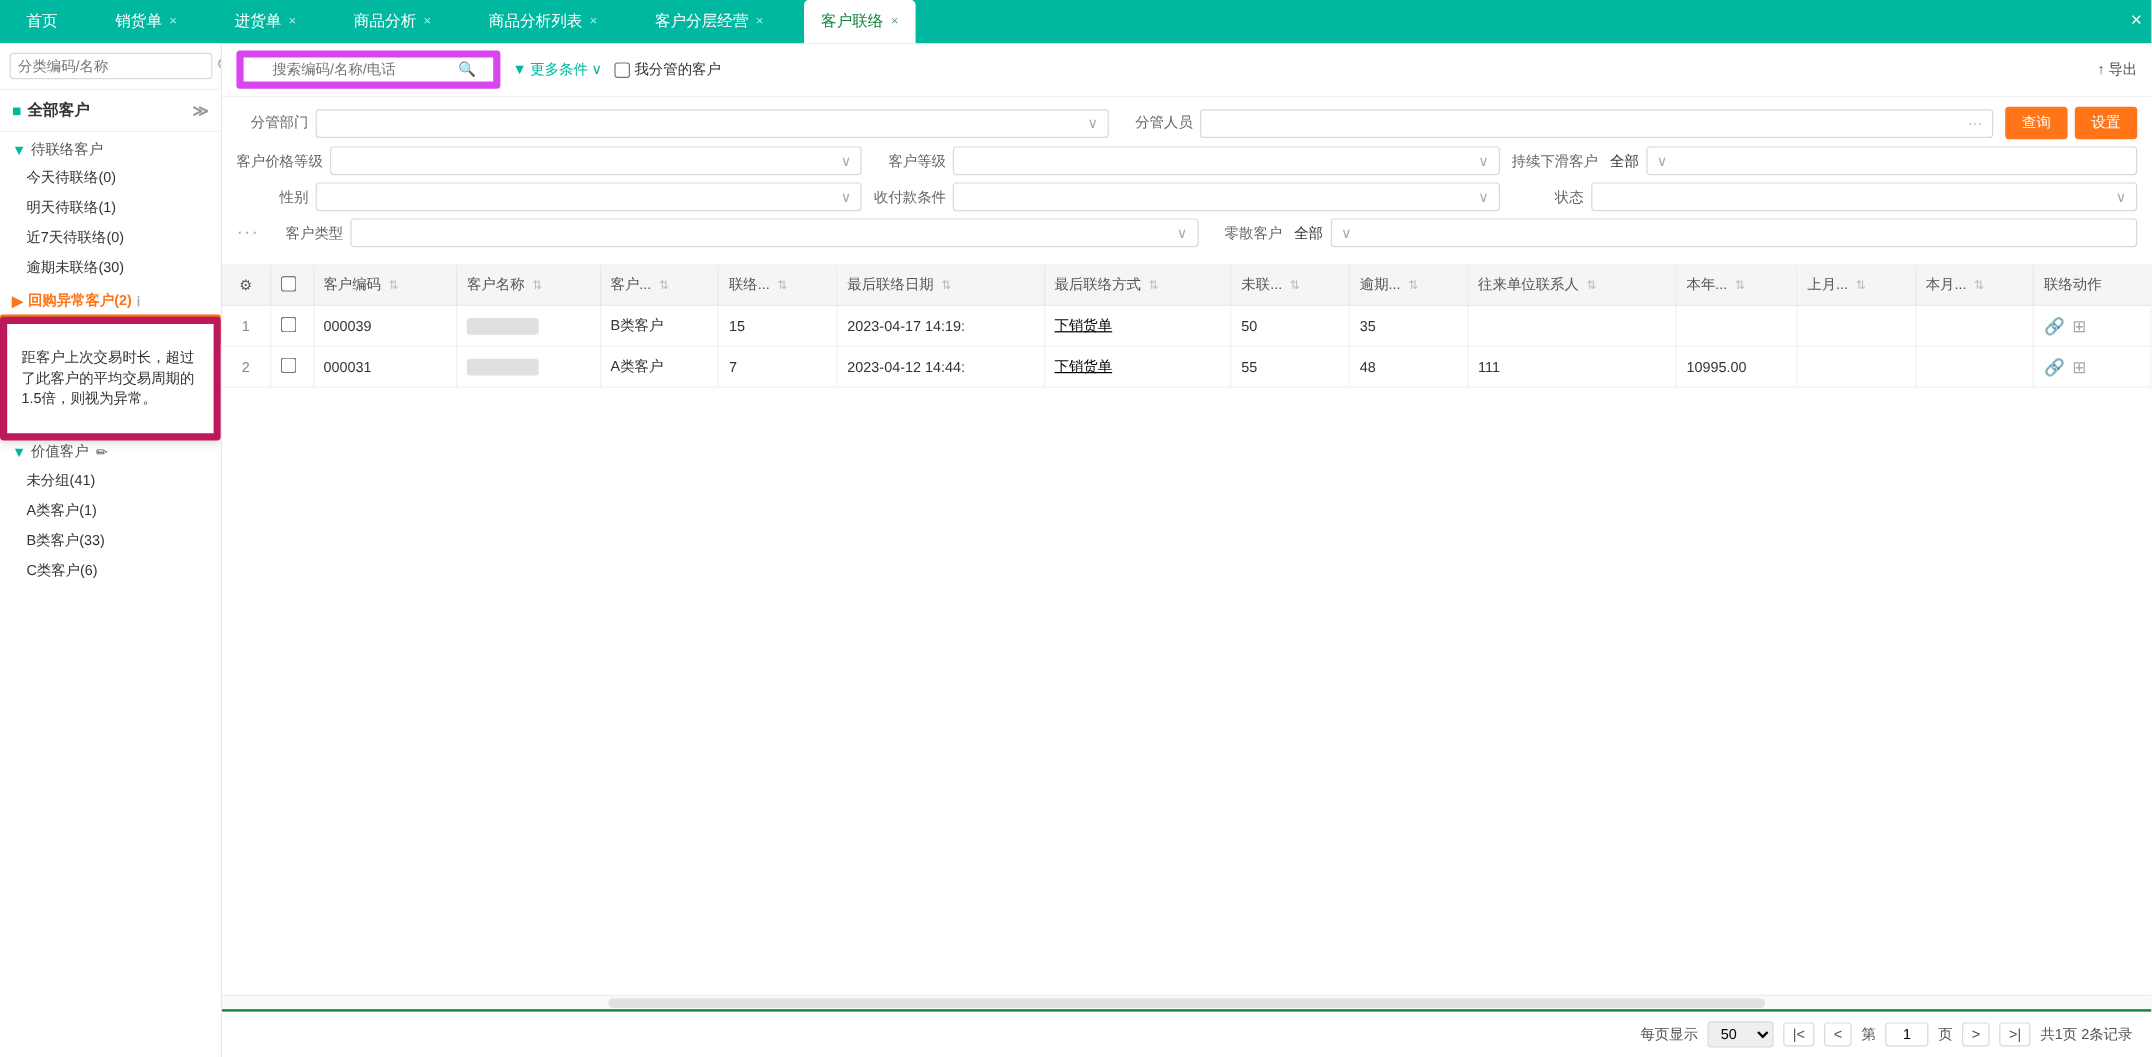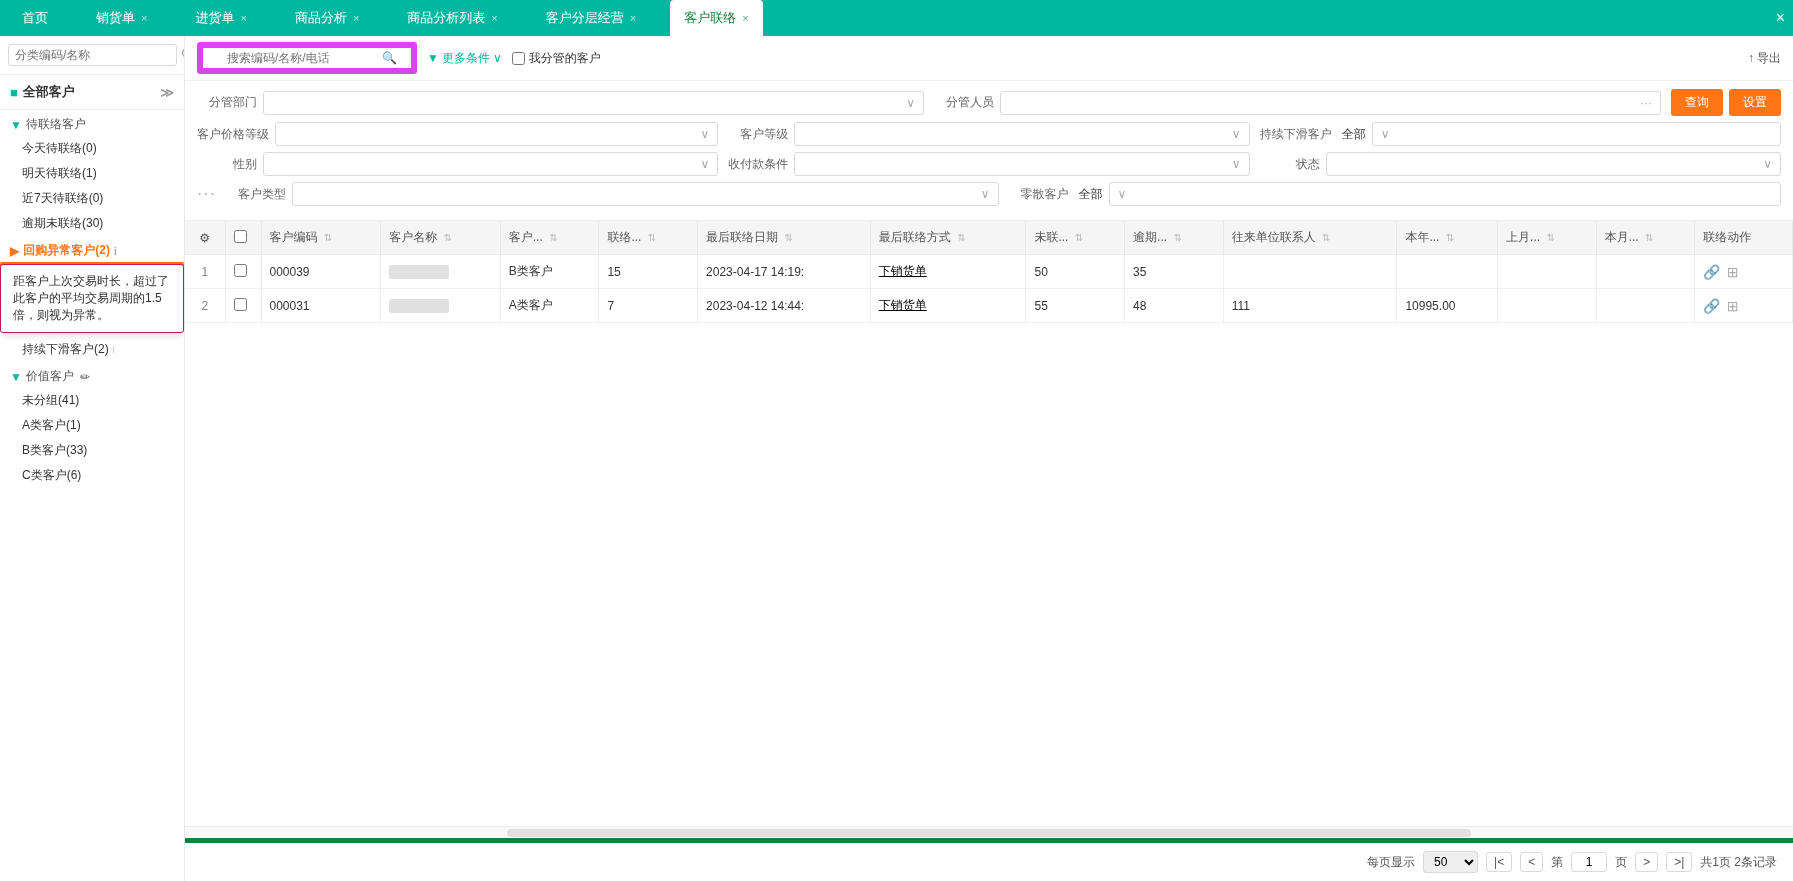--- a/index.html
+++ b/index.html
@@ -74,23 +74,23 @@
     }
     .sidebar-item.active {
       background: #ff7518; color: #fff; border-radius: 2px;
     }
 
     
     .tooltip-box {
       position: absolute;
       left: 0; top: 228px;
       background: #fff;
-      border: 1px solid #be185d;
+      border: 6px solid #be185d;
       border-radius: 3px;
-      padding: 8px 12px;
+      padding: 20px 12px;
       font-size: 12px;
       color: #333;
       max-width: 320px;
       z-index: 100;
       box-shadow: 0 2px 8px rgba(0,0,0,0.15);
     }
 
     
     .right-content {
       flex: 1; display: flex; flex-direction: column; overflow: hidden;
@@ -197,21 +197,21 @@
     .td-action span { color: #aaa; cursor: pointer; font-size: 14px; }
     th:first-child, td:first-child { width: 40px; text-align: center; }
     th:nth-child(2), td:nth-child(2) { width: 36px; }
     .th-gear { width: 36px; }
     input[type=checkbox] { cursor: pointer; }
 
     
     .pagination-bar {
       display: flex; align-items: center; justify-content: flex-end;
       padding: 8px 16px;
-      border-top: 5px solid #15803d;
+      border-top: 2px solid #15803d;
       background: #fff;
       gap: 8px;
       font-size: 12px; color: #555;
     }
     .pagination-bar select {
       border: 1px solid #d9d9d9; border-radius: 3px;
       padding: 2px 6px; font-size: 12px; outline: none;
     }
     .pag-btn {
       border: 1px solid #d9d9d9; border-radius: 3px;

